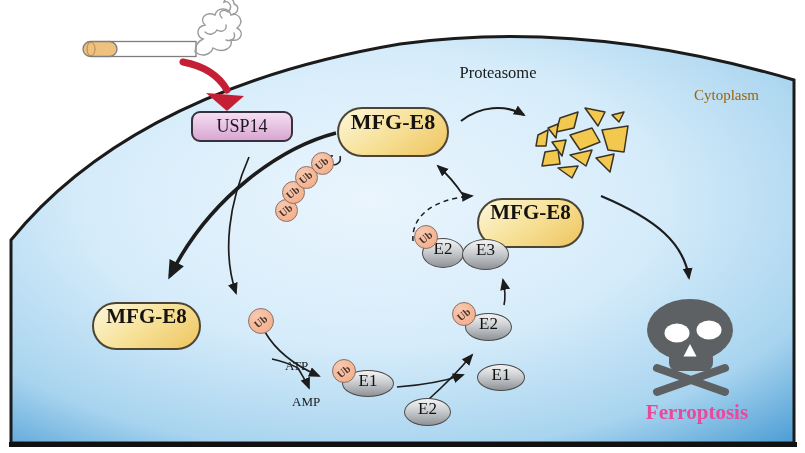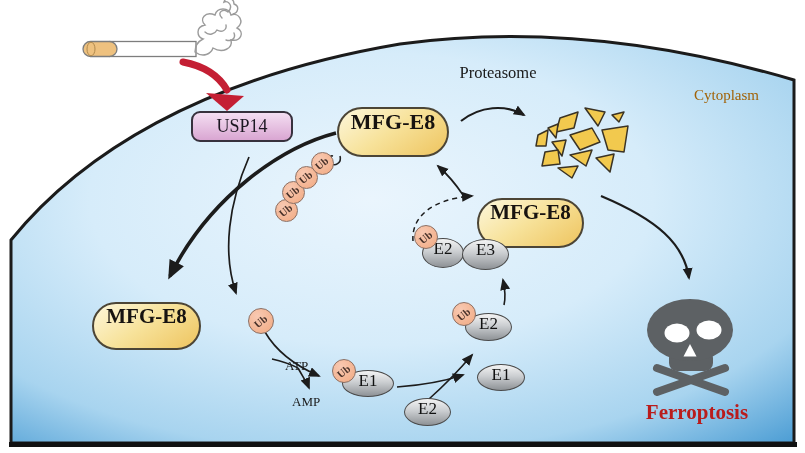--- a/index.html
+++ b/index.html
@@ -36,21 +36,21 @@
   .enz{
     display:flex;justify-content:center;
     background:linear-gradient(180deg,#f4f4f4 0%,#cbced1 45%,#8e9296 100%);
     border:1.8px solid #4a4a4a;border-radius:50%;
     font-size:17px;font-weight:500;color:#111;box-sizing:border-box;
   }
   .lbl{color:#1a1a1a;}
   .proteasome{font-size:16.5px;line-height:18.5px;text-align:center;}
   .cytoplasm{font-size:15px;color:#a16207;}
   .small-lbl{font-size:13px;}
-  .ferro{font-size:21px;font-weight:700;color:#b91c1c;}
+  .ferro{font-size:21px;font-weight:700;color:#ec4899;}
 </style>
 </head>
 <body>
 
 <div id="canvas">
 
   <svg id="bg" width="805" height="453" viewBox="0 0 805 453">
     <defs>
       <radialGradient id="cellgrad" cx="46%" cy="40%" r="80%">
         <stop offset="0%" stop-color="#eaf5fd"></stop>

